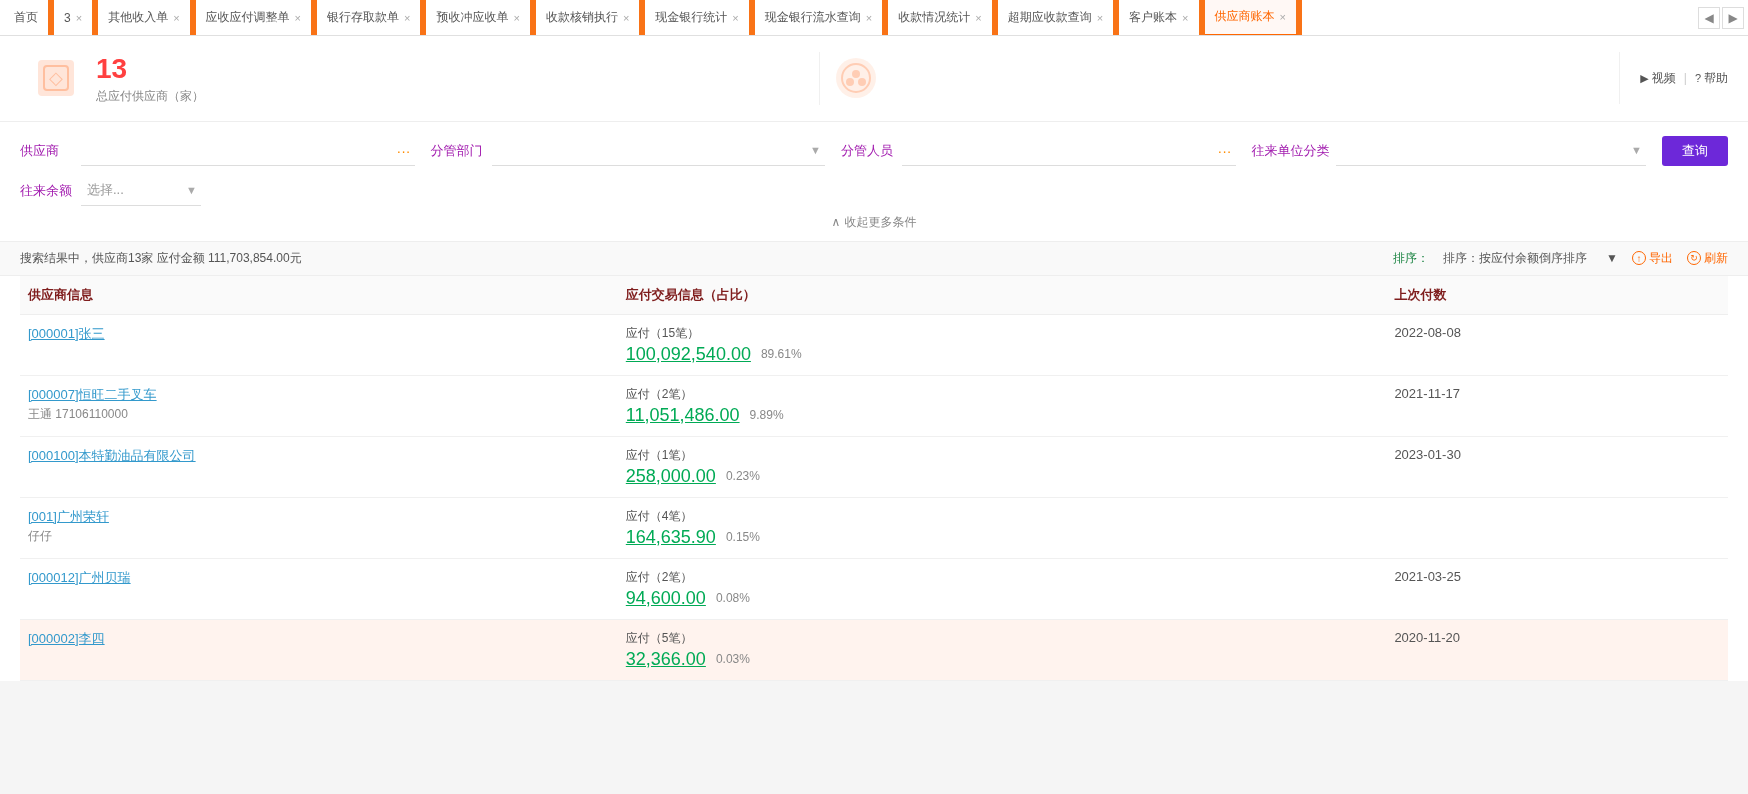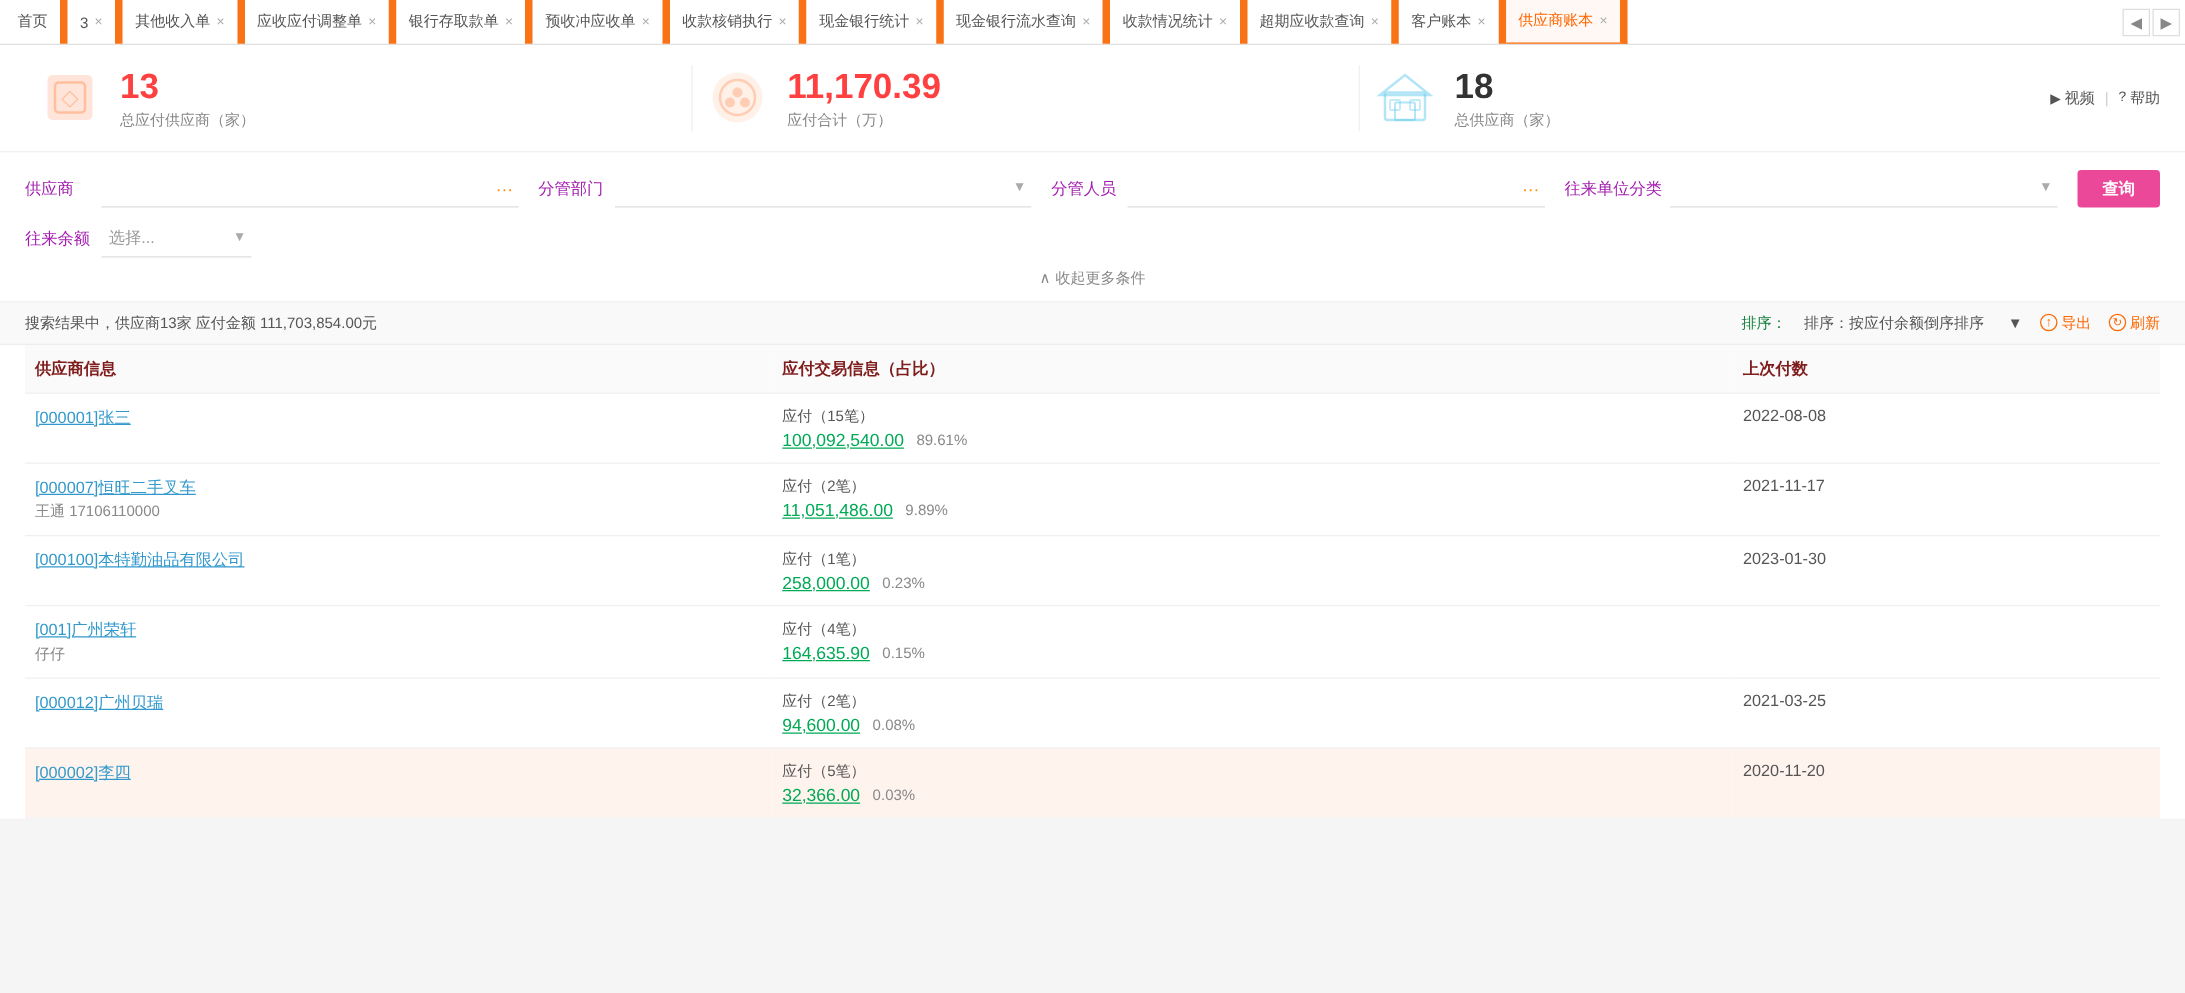--- a/index.html
+++ b/index.html
@@ -165,30 +165,29 @@
       font-size: 13px;
       color: #999;
     }
     .filter-select-arrow {
       color: #aaa;
       font-size: 11px;
       padding-right: 4px;
       cursor: pointer;
     }
     .btn-query {
-      background: #ec4899;
+      background: #6d28d9;
       color: #fff;
       border: none;
       padding: 6px 20px;
       border-radius: 3px;
       cursor: pointer;
       font-size: 13px;
       white-space: nowrap;
       height: 30px;
-      font-weight: bold;
     }
     .filter-yue-row {
       display: flex;
       align-items: center;
       gap: 6px;
     }
     .collapse-btn {
       display: flex;
       align-items: center;
       justify-content: center;
@@ -282,21 +281,21 @@
       font-size: 12px;
       margin-top: 2px;
     }
     .payable-count {
       color: #555;
       font-size: 12px;
       margin-bottom: 2px;
     }
     .payable-amount {
       color: #00aa55;
-      font-size: 14px;
+      font-size: 18px;
       font-weight: 500;
       text-decoration: underline;
       cursor: pointer;
     }
     .payable-percent {
       color: #888;
       font-size: 12px;
       margin-left: 10px;
     }
     .last-pay-date {
@@ -389,41 +388,22 @@
   <div class="summary-card">
     <div class="summary-icon">
       <svg width="52" height="52" viewBox="0 0 52 52">
         <circle cx="26" cy="26" r="20" fill="#ff9966" opacity="0.15"></circle>
         <circle cx="26" cy="26" r="14" fill="none" stroke="#ff9966" stroke-width="2" opacity="0.4"></circle>
         <circle cx="26" cy="22" r="4" fill="#ff9966" opacity="0.4"></circle>
         <circle cx="20" cy="30" r="4" fill="#ff9966" opacity="0.4"></circle>
         <circle cx="32" cy="30" r="4" fill="#ff9966" opacity="0.4"></circle>
       </svg>
     </div>
-    <div class="summary-info">
-      <div class="summary-number">11,170.39</div>
-      <div class="summary-label">应付合计（万）</div>
-    </div>
-  </div>
-
-  <div class="summary-card" style="border-right:none;">
-    <div class="summary-icon">
-      <svg width="52" height="52" viewBox="0 0 52 52">
-        <rect x="10" y="22" width="32" height="22" rx="2" fill="none" stroke="#66ccee" stroke-width="2" opacity="0.5"></rect>
-        <polygon points="6,24 26,8 46,24" fill="none" stroke="#66ccee" stroke-width="2" opacity="0.5"></polygon>
-        <rect x="18" y="30" width="16" height="14" rx="1" fill="none" stroke="#66ccee" stroke-width="1.5" opacity="0.5"></rect>
-        <rect x="14" y="28" width="8" height="8" rx="1" fill="none" stroke="#66ccee" stroke-width="1.5" opacity="0.4"></rect>
-        <rect x="30" y="28" width="8" height="8" rx="1" fill="none" stroke="#66ccee" stroke-width="1.5" opacity="0.4"></rect>
-      </svg>
-    </div>
-    <div class="summary-info">
-      <div class="summary-number" style="color:#333;">18</div>
-      <div class="summary-label">总供应商（家）</div>
-    </div>
-  </div>
+  </div>
+
 
   <div class="top-right-links">
     <span style="display:inline-flex;align-items:center;gap:3px;">
       <span style="font-size:11px;">▶</span>
       <span>视频</span>
     </span>
     <span class="sep">|</span>
     <span style="display:inline-flex;align-items:center;gap:3px;">
       <span style="font-size:11px;">?</span>
       <span>帮助</span>

